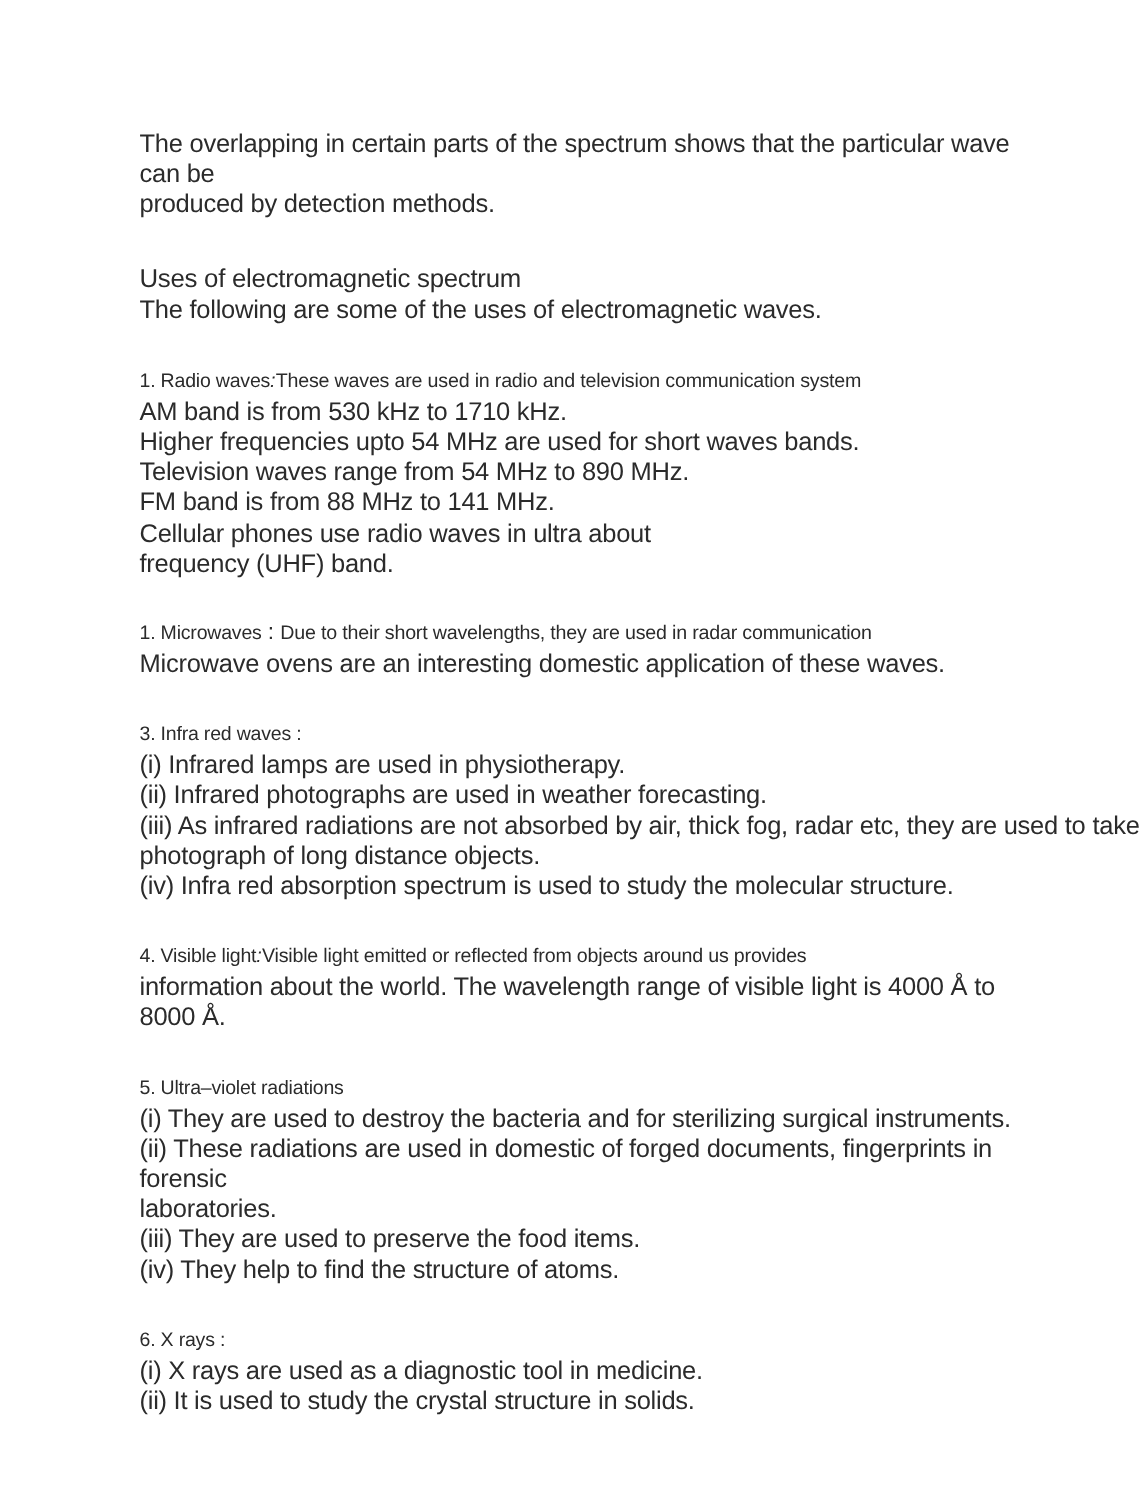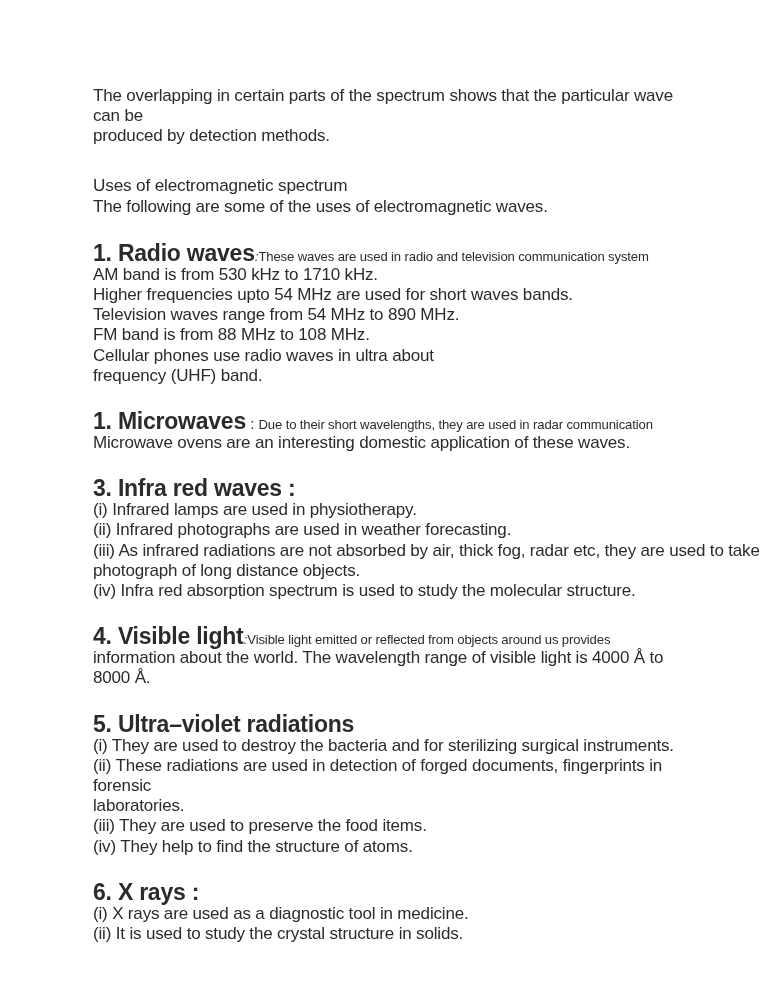--- a/index.html
+++ b/index.html
@@ -47,23 +47,23 @@
   
   .section-heading {
     font-size: 17.2px;
     line-height: 23px;
     font-weight: 400;
     letter-spacing: -0.01em;
   }
 
   
   .item-heading {
-    font-size: 23px;
+    font-size: 13px;
     line-height: 23px;
-    font-weight: 700;
+    font-weight: 400;
     letter-spacing: -0.01em;
   }
 
   .colon-italic {
     font-style: italic;
     font-size: 13.4px;
   }
 
   .colon-plain {
     font-size: 15px;
@@ -99,21 +99,21 @@
 
     <div class="gap-section"></div>
 
     <div class="block">
       <div class="nowrap-line">
         <span class="item-heading">1. Radio waves</span><span class="colon-italic">:</span><span class="run-in-body">These waves are used in radio and television communication system</span>
       </div>
       <div class="para">AM band is from 530 kHz to 1710 kHz.</div>
       <div class="para">Higher frequencies upto 54 MHz are used for short waves bands.</div>
       <div class="para">Television waves range from 54 MHz to 890 MHz.</div>
-      <div class="para">FM band is from 88 MHz to 108 MHz.</div>
+      <div class="para">FM band is from 88 MHz to 141 MHz.</div>
       <div class="para">Cellular phones use radio waves in ultra about</div>
       <div class="para">frequency (UHF) band.</div>
     </div>
 
     <div class="gap-small"></div>
 
     <div class="block">
       <div class="nowrap-line">
         <span class="item-heading">1. Microwaves</span><span class="colon-plain"> : </span><span class="run-in-body">Due to their short wavelengths, they are used in radar communication</span>
       </div>
@@ -138,21 +138,21 @@
         <span class="item-heading">4. Visible light</span><span class="colon-italic">:</span><span class="run-in-body">Visible light emitted or reflected from objects around us provides</span>
       </div>
       <div class="para">information about the world. The wavelength range of visible light is 4000 Å to 8000 Å.</div>
     </div>
 
     <div class="gap-small"></div>
 
     <div class="block">
       <div class="item-heading">5. Ultra–violet radiations</div>
       <div class="para">(i) They are used to destroy the bacteria and for sterilizing surgical instruments.</div>
-      <div class="para">(ii) These radiations are used in detection of forged documents, fingerprints in forensic</div>
+      <div class="para">(ii) These radiations are used in domestic of forged documents, fingerprints in forensic</div>
       <div class="para">laboratories.</div>
       <div class="para">(iii) They are used to preserve the food items.</div>
       <div class="para">(iv) They help to find the structure of atoms.</div>
     </div>
 
     <div class="gap-small"></div>
 
     <div class="block">
       <div class="item-heading">6. X rays :</div>
       <div class="para">(i) X rays are used as a diagnostic tool in medicine.</div>

